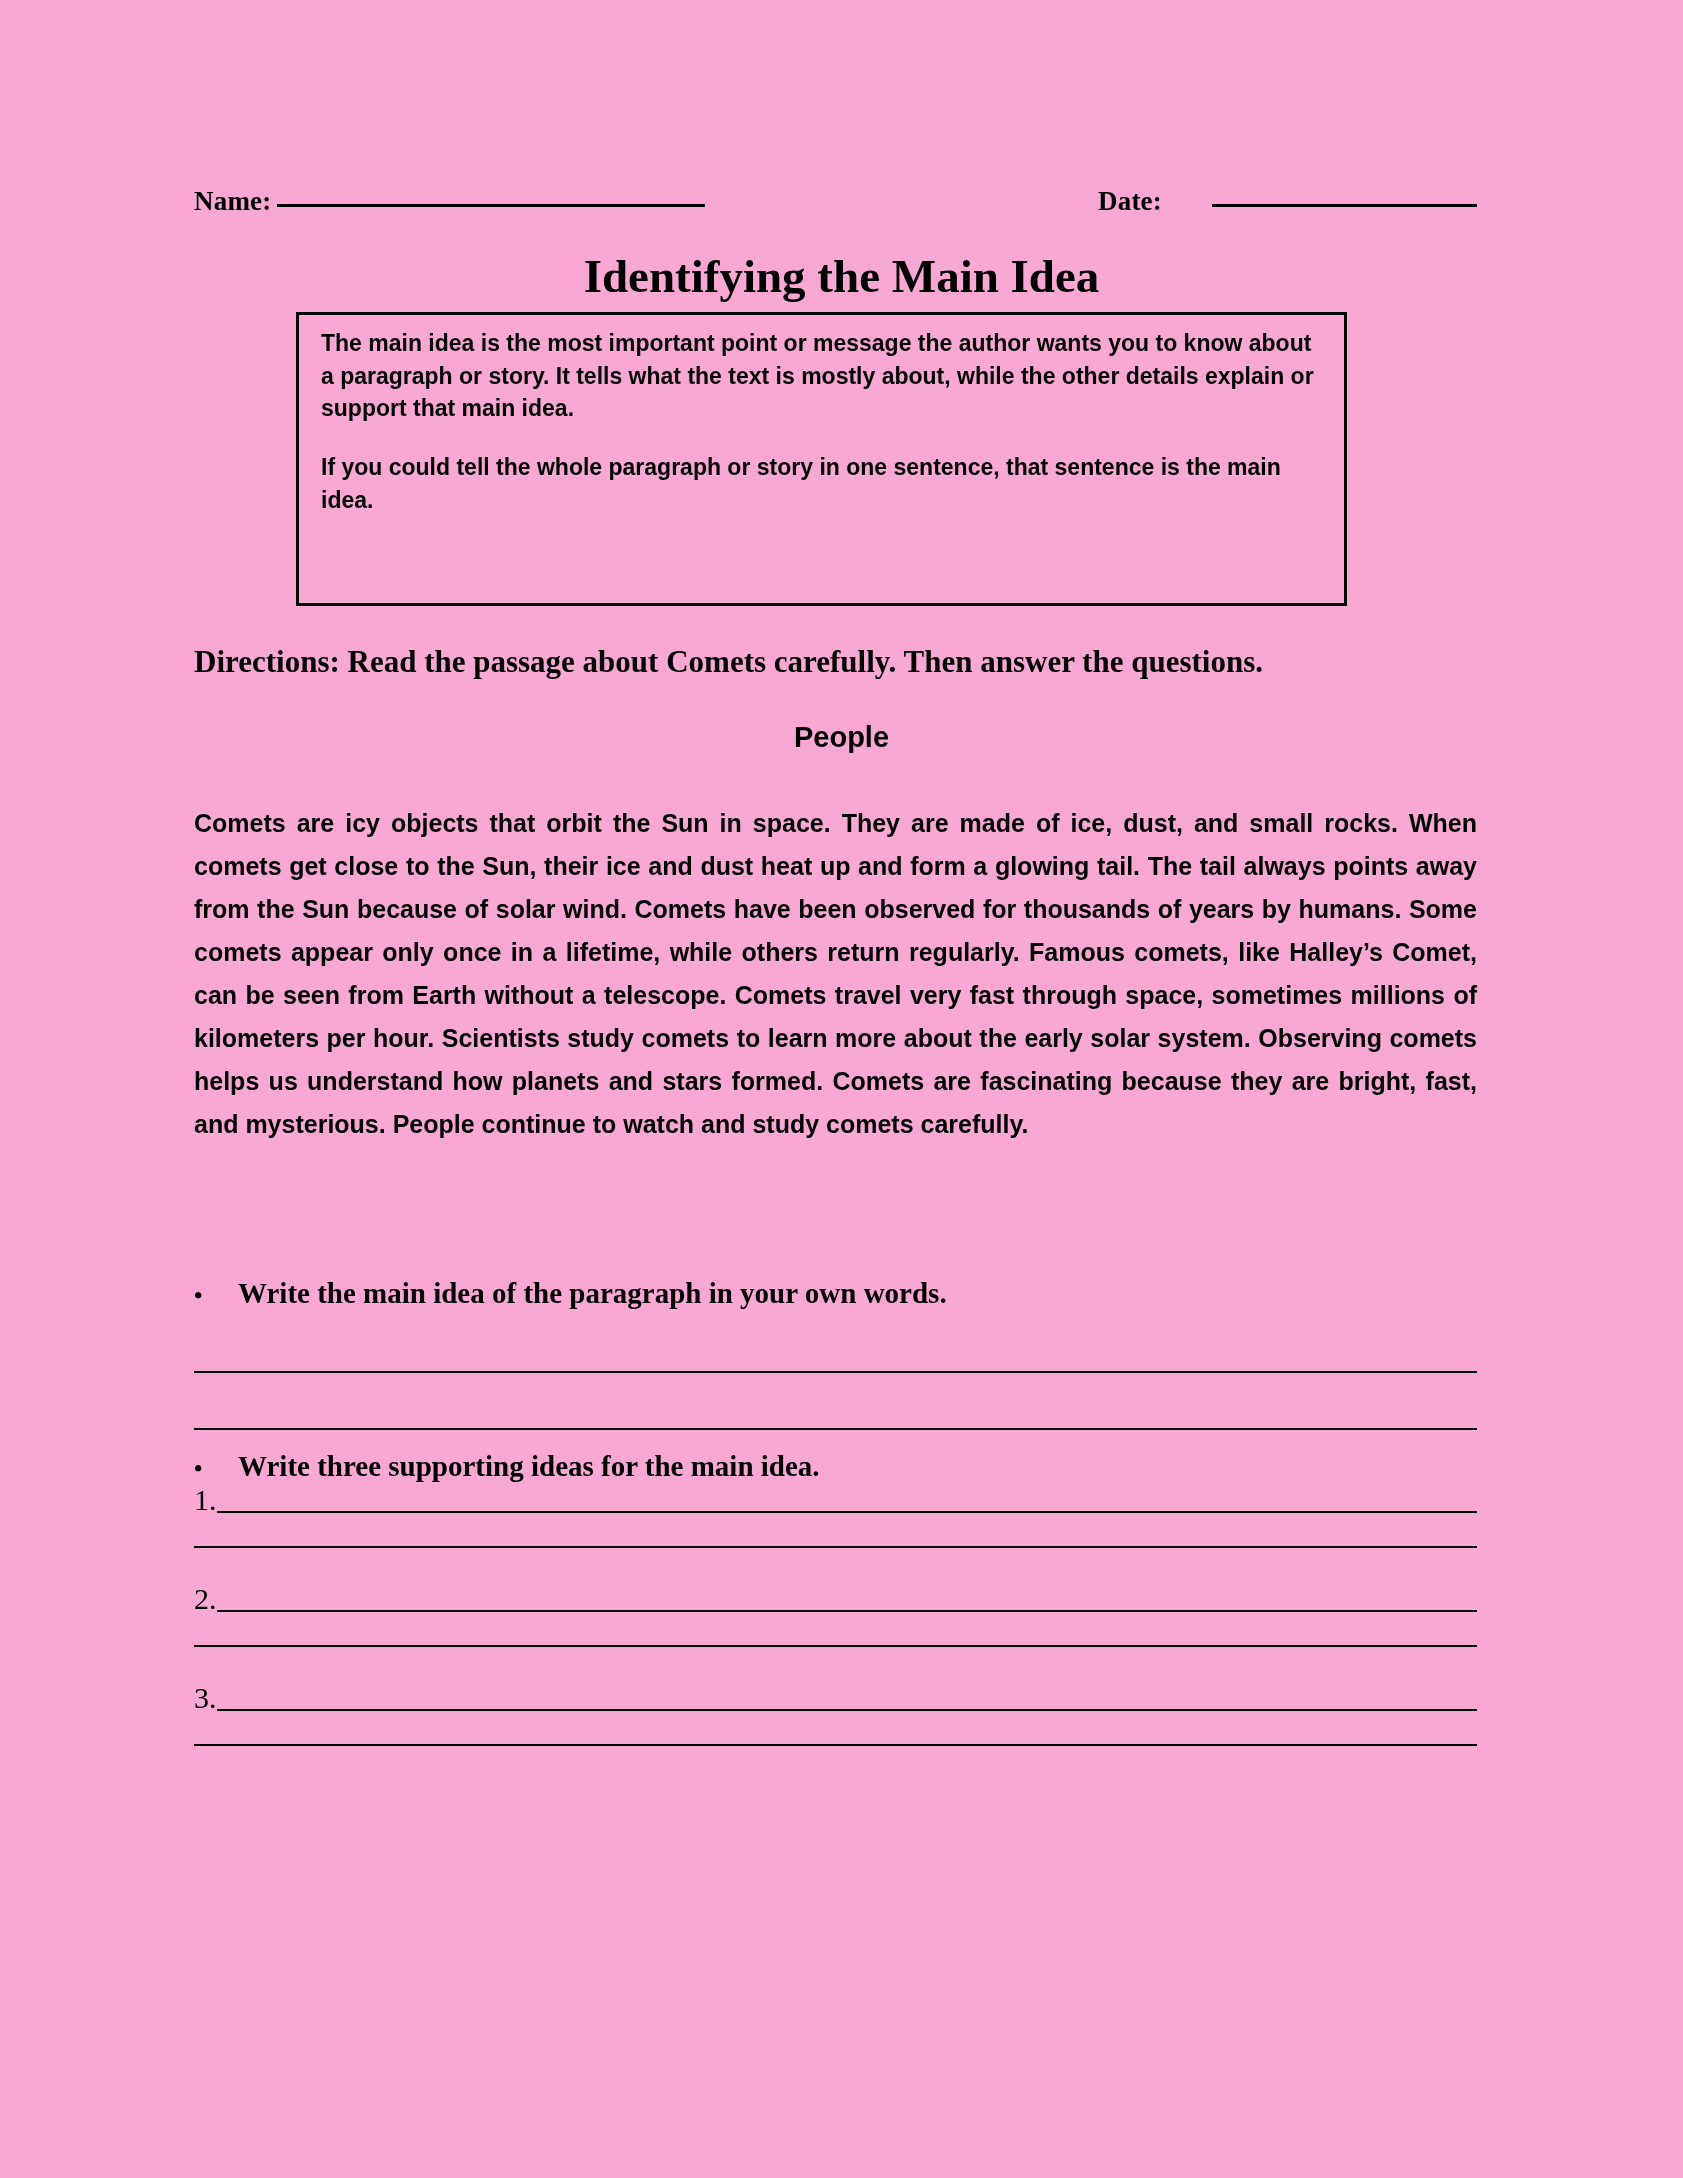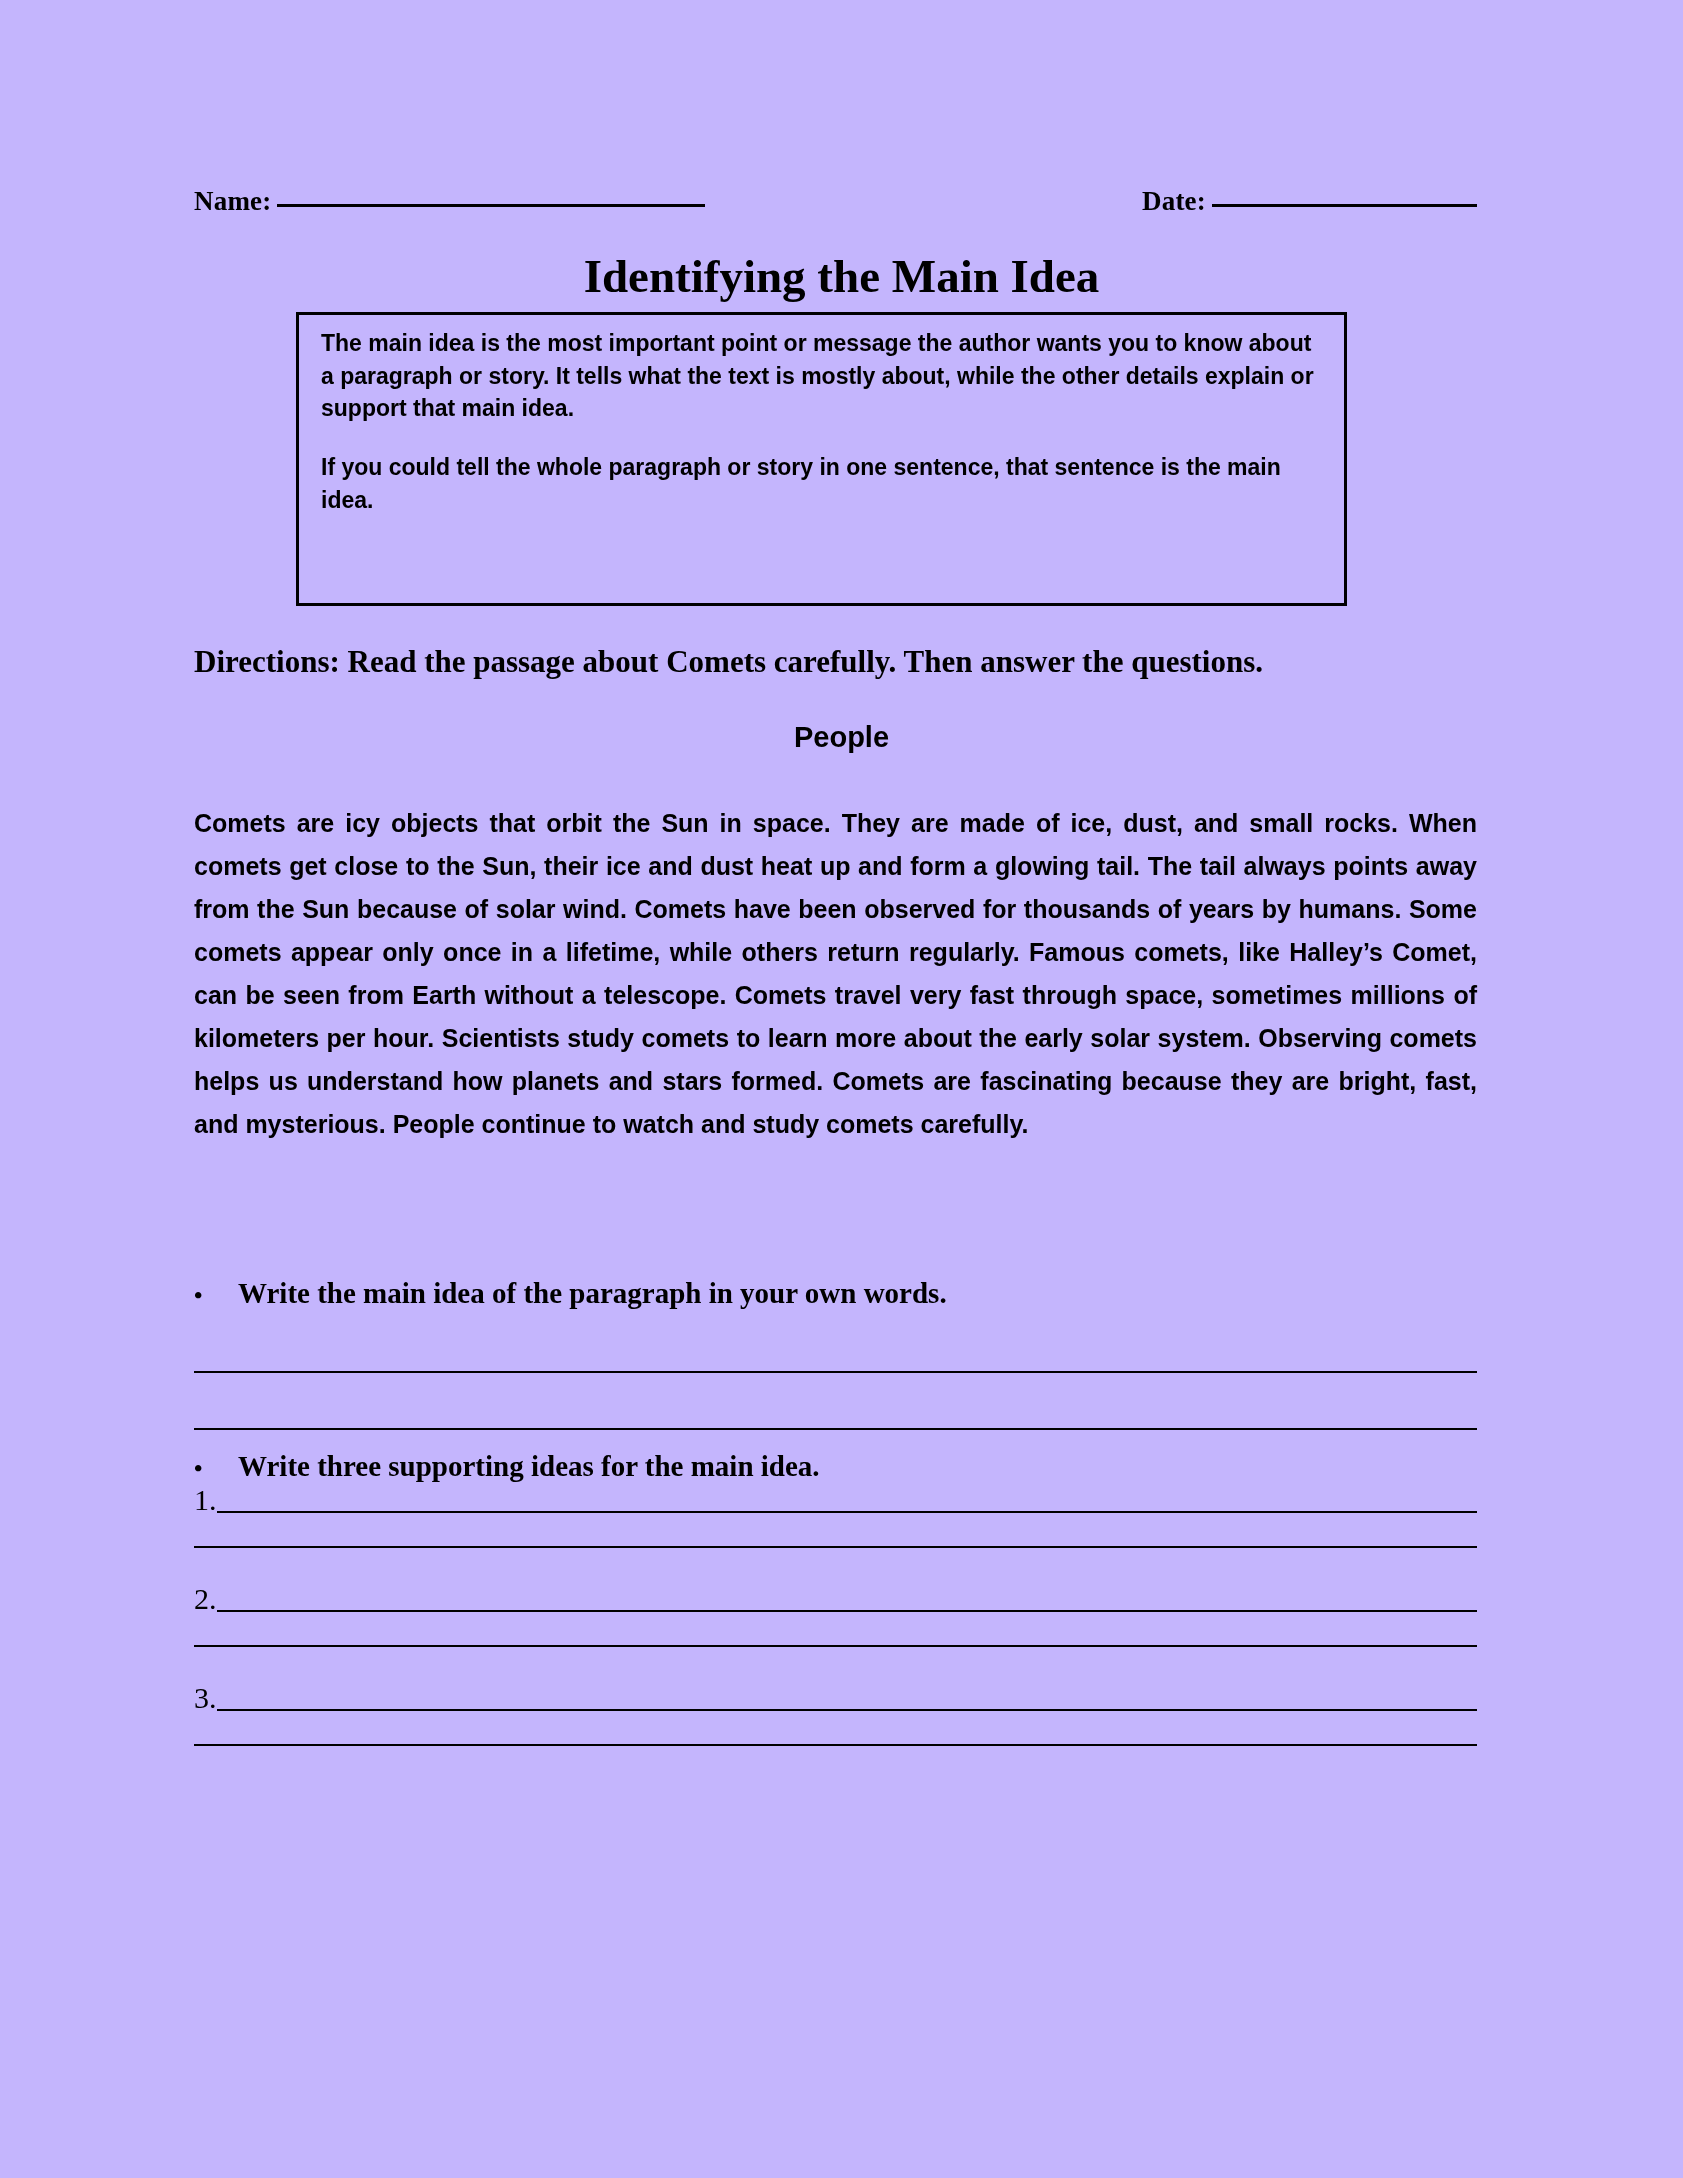--- a/index.html
+++ b/index.html
@@ -14,21 +14,21 @@
     font-family: "Liberation Serif", serif;
     color: #000000;
     -webkit-font-smoothing: antialiased;
   }
 
   .page {
     position: absolute;
     left: 0; top: 0;
     width: 1683px;
     height: 2178px;
-    background: #c4b5fd;
+    background: #f9a8d4;
     overflow: hidden;
   }
 
   
   .header-row {
     position: absolute;
     left: 194px;
     top: 186px;
     width: 1287px;
     display: flex;
@@ -48,21 +48,21 @@
   }
   .hdr-rule {
     display: inline-block;
     border-bottom: 3px solid #000;
     margin-left: 6px;
     position: relative;
     top: -3px;
   }
   .hdr-rule.name { width: 428px; }
   .hdr-rule.date { width: 265px; }
-  .date-field { margin-right: 4px; }
+  .date-field { margin-right: 4px; gap: 44px; }
 
   
   .title {
     position: absolute;
     left: 0;
     top: 249px;
     width: 1683px;
     text-align: center;
     font-family: "Liberation Serif", serif;
     font-weight: bold;

